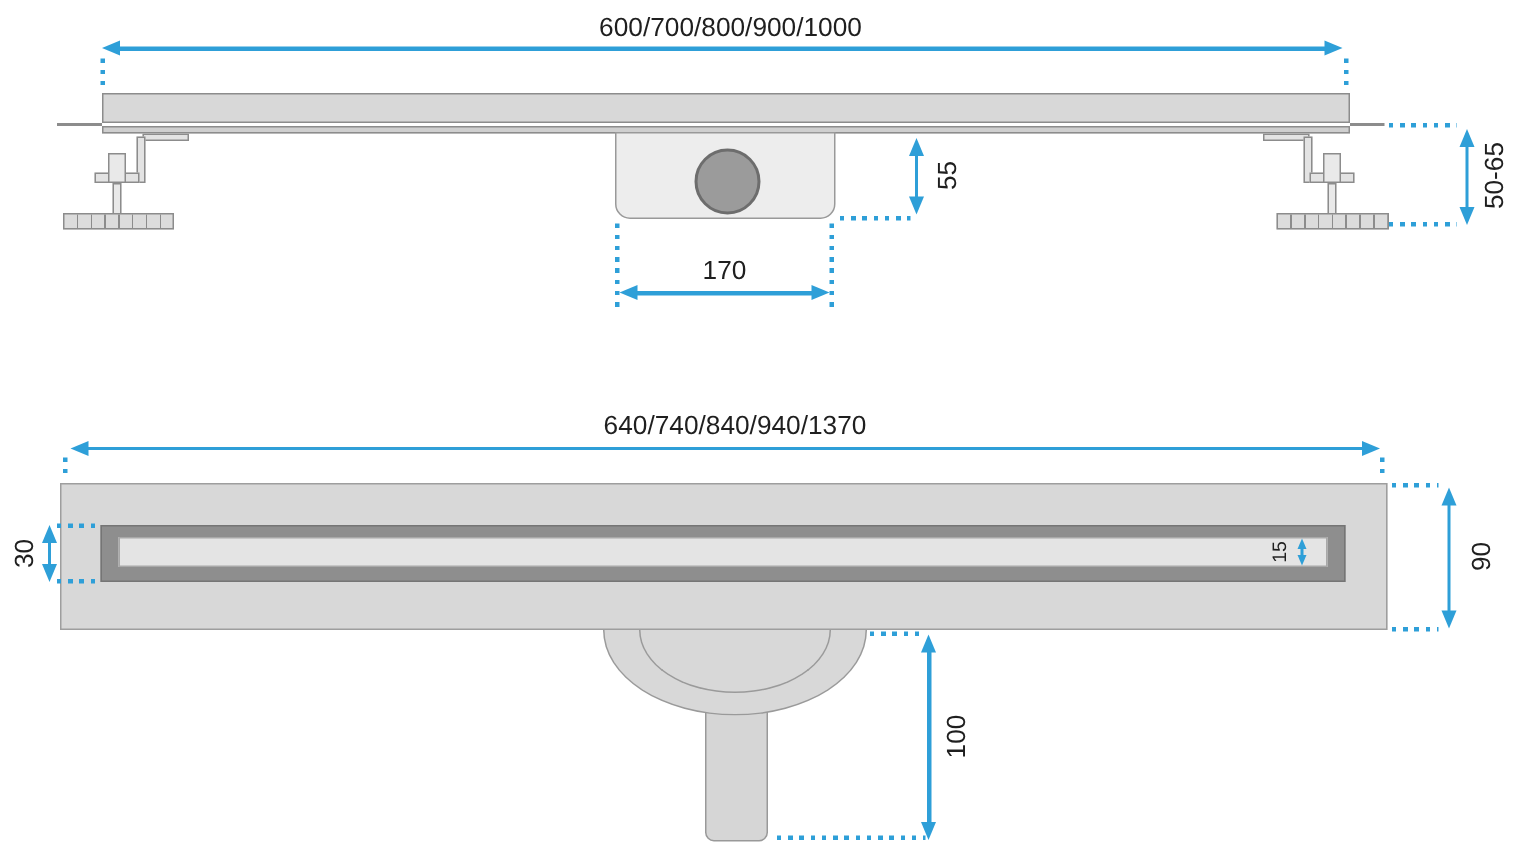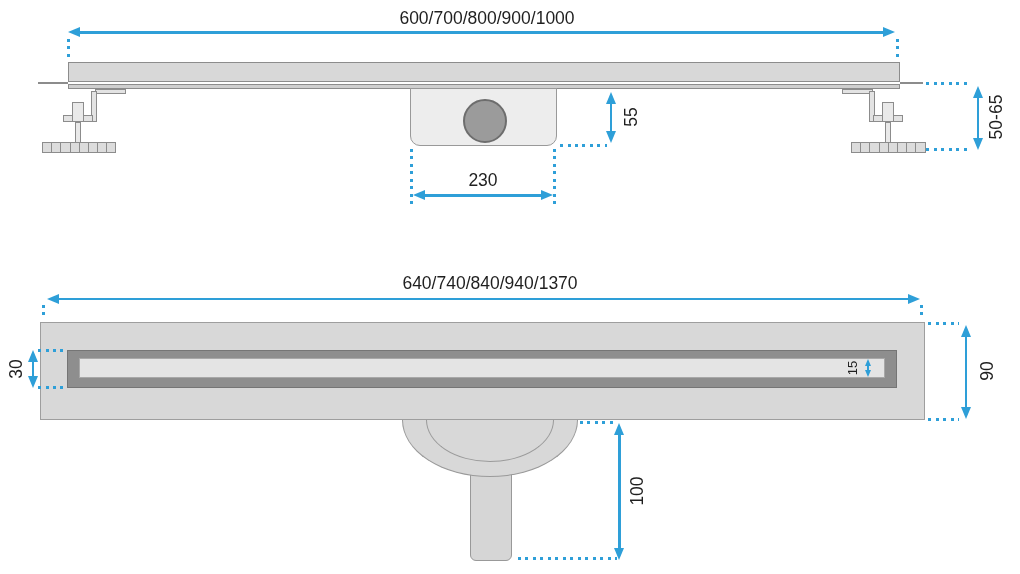--- a/index.html
+++ b/index.html
@@ -81,21 +81,21 @@
       <div class="ah up" style="left:605.5px;top:92px;"></div>
       <div class="lv" style="left:609.75px;top:101px;height:33px;"></div>
       <div class="ah down" style="left:605.5px;top:131px;"></div>
       <div class="dim vtext" style="left:611px;top:107px;width:40px;height:20px;">55</div>
       <div class="dh" style="left:560px;top:144px;width:47px;"></div>
     </div>
 
     <div>
       <div class="dv" style="left:409.5px;top:149px;height:58px;"></div>
       <div class="dv" style="left:552.5px;top:149px;height:58px;"></div>
-      <div class="dim" style="left:453px;top:170px;width:60px;">230</div>
+      <div class="dim" style="left:453px;top:170px;width:60px;">170</div>
       <div class="ah left" style="left:413px;top:190px;"></div>
       <div class="lh" style="left:424px;top:194.3px;width:118px;"></div>
       <div class="ah right" style="left:541px;top:190px;"></div>
     </div>
 
     <div>
       <div class="dh" style="left:926px;top:81.5px;width:45px;"></div>
       <div class="dh" style="left:926px;top:148px;width:45px;"></div>
       <div class="ah up" style="left:972.5px;top:86px;"></div>
       <div class="lv" style="left:976.75px;top:95px;height:45px;"></div>

